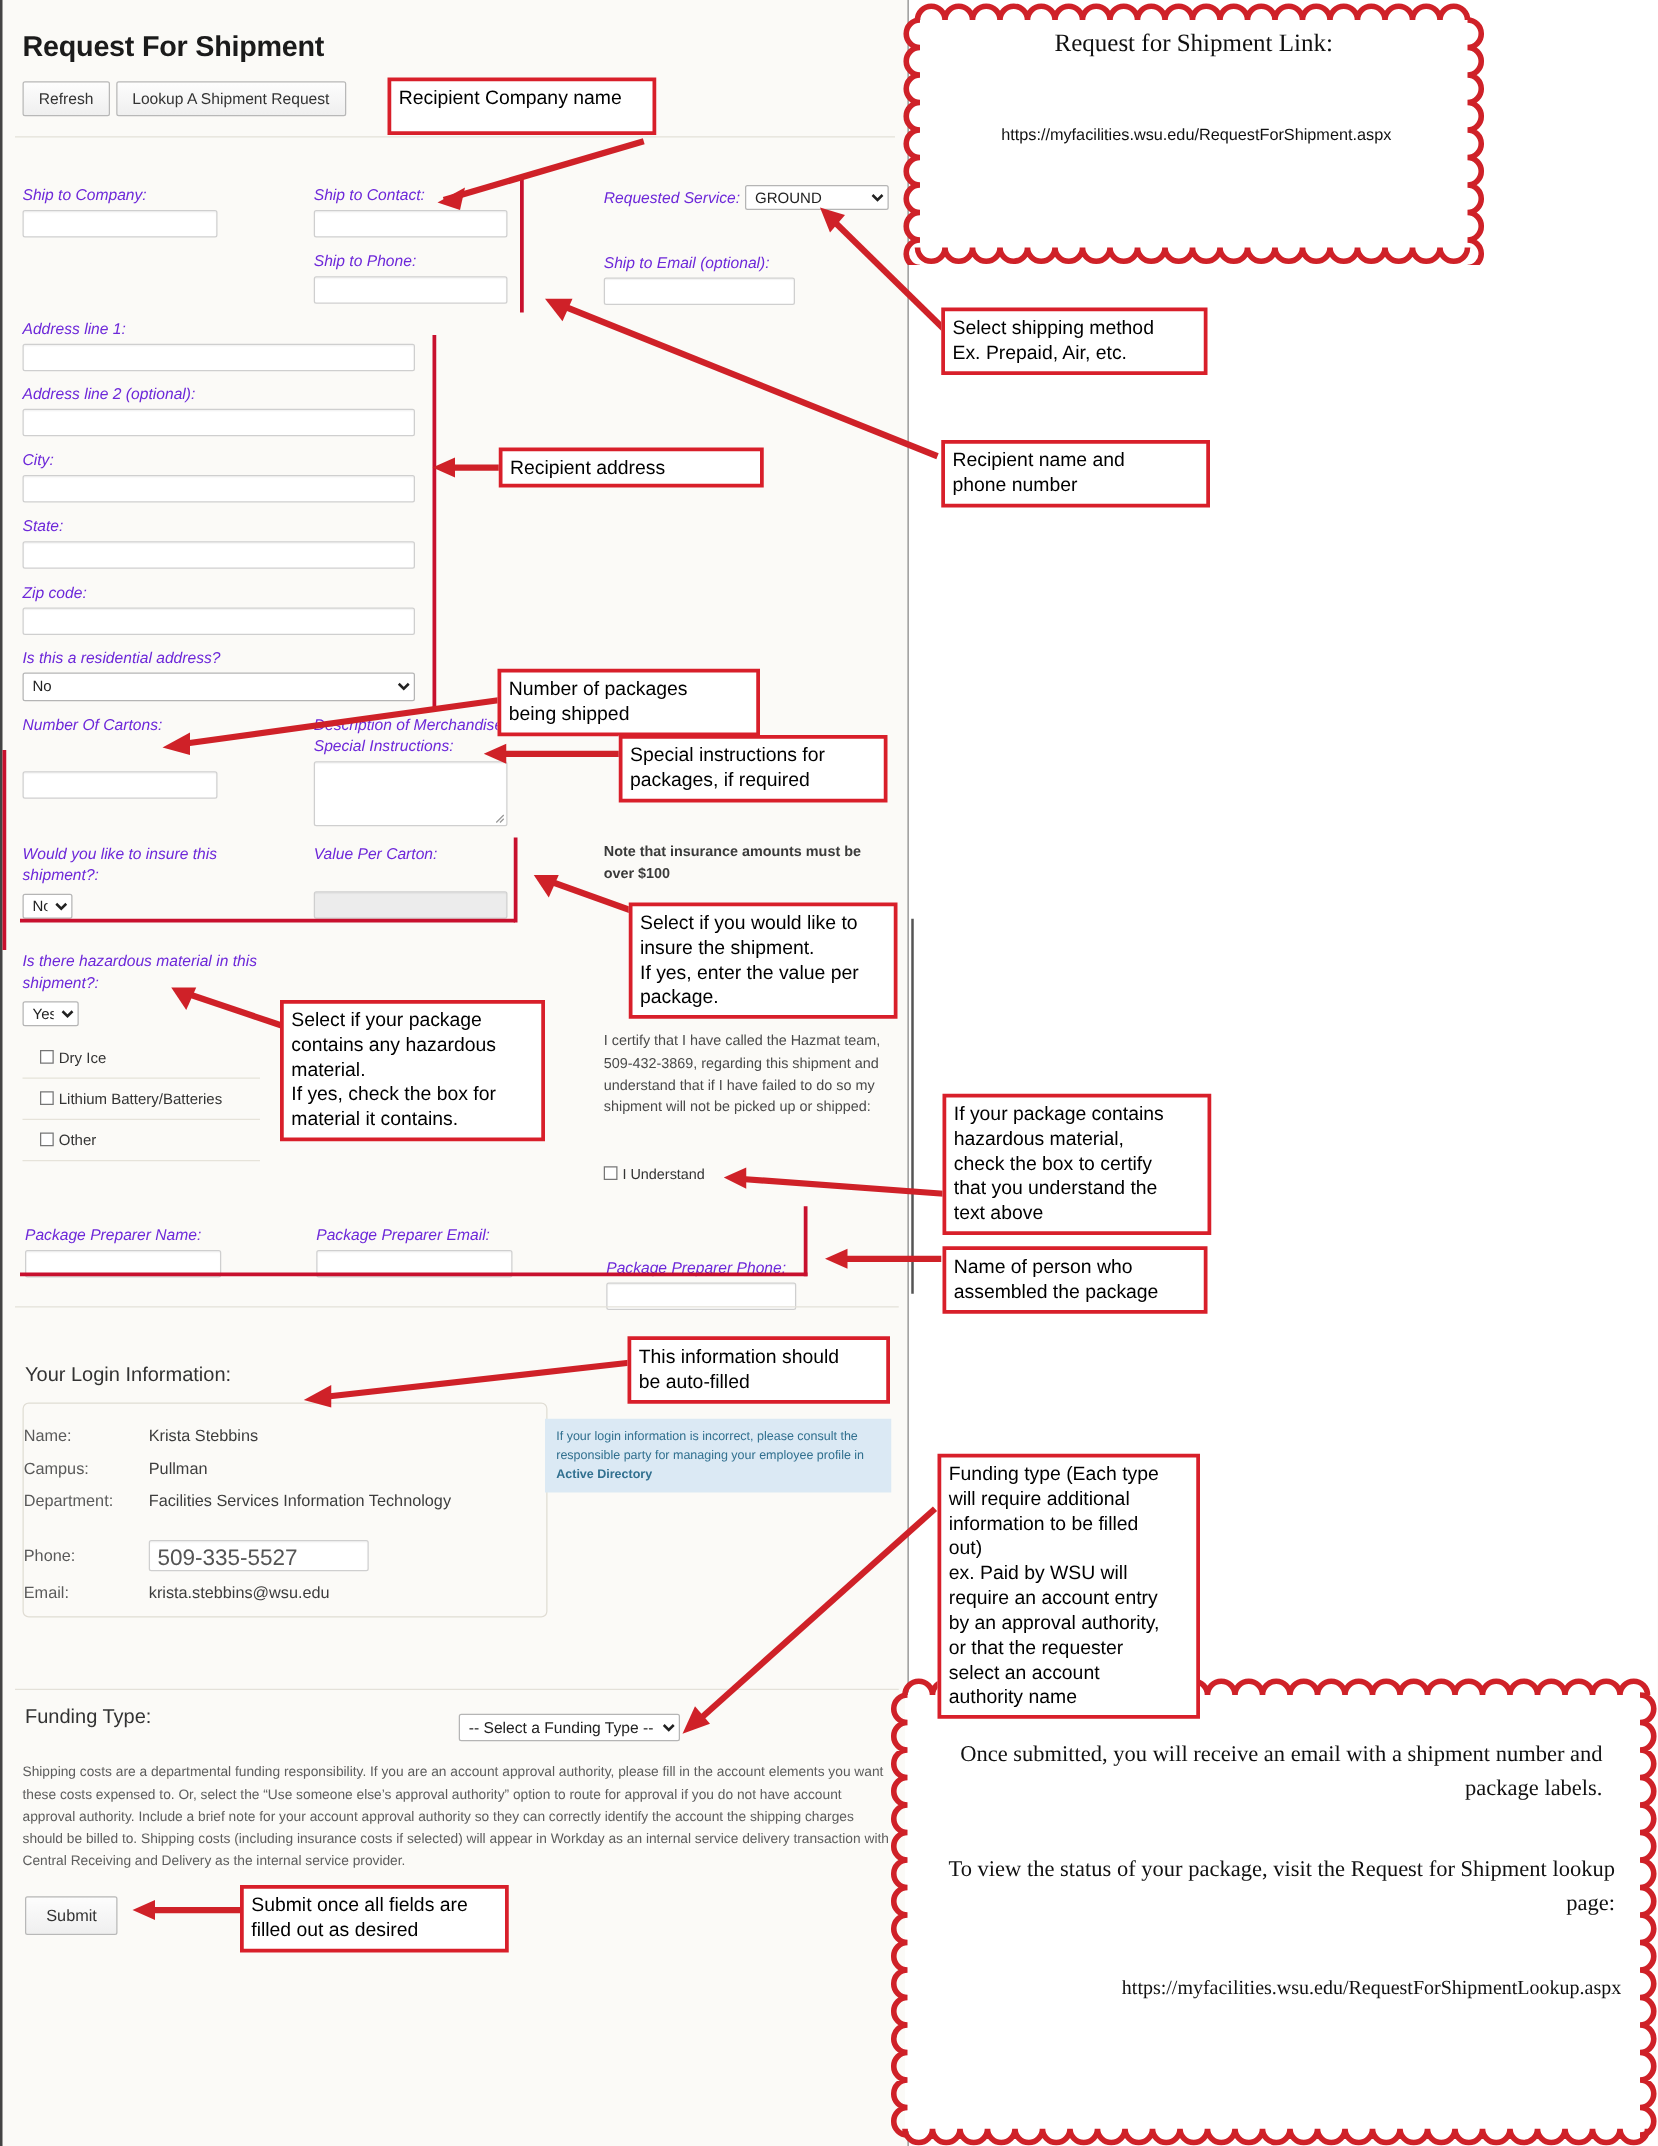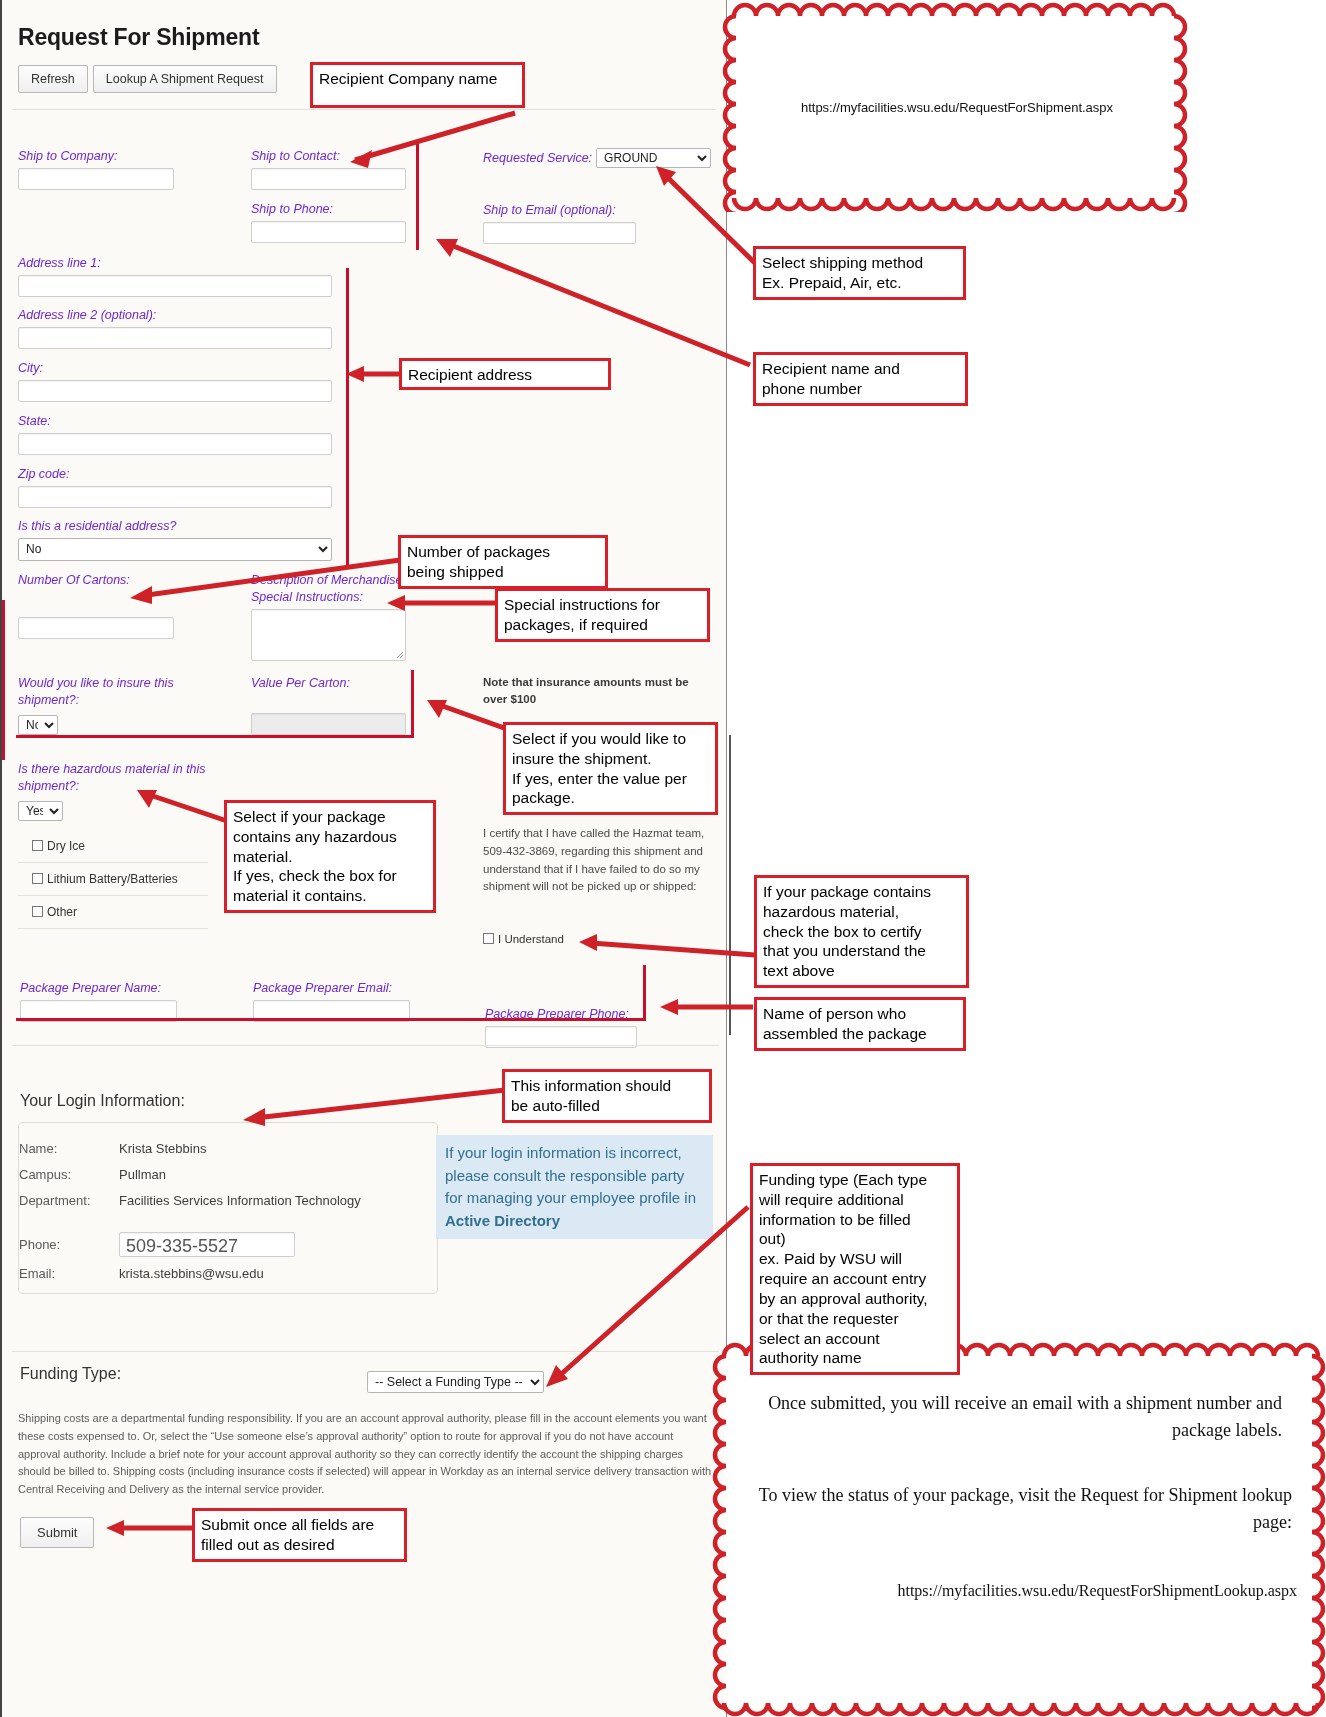--- a/index.html
+++ b/index.html
@@ -63,21 +63,21 @@
     text-align:right;
   }
 
   .login-box {
     background:#fbfaf7; border:1px solid #e0ddd4; border-radius:5px;
   }
   .login-row { display:flex; font-size:13px; color:#4a4a4a; margin-bottom:11px; }
   .login-lbl { width:100px; text-align:left; padding-right:9px; color:#5a5a5a; }
   .login-val { color:#3d3d3d; }
   .note-box {
-    background:#dbe9f4; color:#31708f; font-size:15px; line-height:1.5;
+    background:#dbe9f4; color:#31708f; font-size:10px; line-height:1.5;
     padding:7px 9px;
   }
   .legal { font-size:11px; color:#5d5d5d; line-height:1.62; }
   .chk { width:11px; height:11px; border:1px solid #767676; background:#fff; display:inline-block; vertical-align:-1px; margin-right:4px; }
   .haz-row { border-bottom:1px solid #e6e3da; padding:9px 0 9px 14px; font-size:12px; color:#333; }
 </style>
 </head>
 <body>
 
 <div id="form-page">
@@ -275,20 +275,21 @@
         <path d="M12,14 a11,11 0 0 1 22,0 a11,11 0 0 1 22,0 a11,11 0 0 1 22,0 a11,11 0 0 1 22,0 a11,11 0 0 1 22,0 a11,11 0 0 1 22,0 a11,11 0 0 1 22,0 a11,11 0 0 1 22,0 a11,11 0 0 1 22,0 a11,11 0 0 1 22,0 a11,11 0 0 1 22,0 a11,11 0 0 1 22,0 a11,11 0 0 1 22,0 a11,11 0 0 1 22,0 a11,11 0 0 1 22,0 a11,11 0 0 1 22,0 a11,11 0 0 1 22,0 a11,11 0 0 1 22,0 a11,11 0 0 1 22,0 a11,11 0 0 1 22,0" transform="translate(0,0)"></path>
       </g>
 
       <path d="M12,196 a11,11 0 0 0 22,0 a11,11 0 0 0 22,0 a11,11 0 0 0 22,0 a11,11 0 0 0 22,0 a11,11 0 0 0 22,0 a11,11 0 0 0 22,0 a11,11 0 0 0 22,0 a11,11 0 0 0 22,0 a11,11 0 0 0 22,0 a11,11 0 0 0 22,0 a11,11 0 0 0 22,0 a11,11 0 0 0 22,0 a11,11 0 0 0 22,0 a11,11 0 0 0 22,0 a11,11 0 0 0 22,0 a11,11 0 0 0 22,0 a11,11 0 0 0 22,0 a11,11 0 0 0 22,0 a11,11 0 0 0 22,0 a11,11 0 0 0 22,0"></path>
 
       <path d="M14,14 a11,11 0 0 0 0,22 a11,11 0 0 0 0,22 a11,11 0 0 0 0,22 a11,11 0 0 0 0,22 a11,11 0 0 0 0,22 a11,11 0 0 0 0,22 a11,11 0 0 0 0,22 a11,11 0 0 0 0,22 a11,11 0 0 0 0,22"></path>
 
       <path d="M452,14 a11,11 0 0 1 0,22 a11,11 0 0 1 0,22 a11,11 0 0 1 0,22 a11,11 0 0 1 0,22 a11,11 0 0 1 0,22 a11,11 0 0 1 0,22 a11,11 0 0 1 0,22 a11,11 0 0 1 0,22 a11,11 0 0 1 0,22"></path>
     </g>
   </svg>
+  <div class="scallop-txt" style="position:absolute; left:0; top:22px; width:466px; text-align:center; font-size:20px;">Request for Shipment Link:</div>
   <div class="scallop-txt" style="position:absolute; left:30px; top:98px; width:410px; text-align:center; font-size:13px; font-family:'Liberation Sans', sans-serif;">https://myfacilities.wsu.edu/RequestForShipment.aspx</div>
 </div>
 
 <div class="scallop" style="left:712px; top:1342px; width:614px; height:375px;">
   <svg width="614" height="375" viewBox="0 0 614 375" style="position:absolute;left:0;top:0;">
     <rect x="12" y="12" width="590" height="351" fill="#ffffff"></rect>
     <g stroke="#cf2128" stroke-width="4.5" fill="none">
       <path d="M12,14 a11,11 0 0 1 22,0 a11,11 0 0 1 22,0 a11,11 0 0 1 22,0 a11,11 0 0 1 22,0 a11,11 0 0 1 22,0 a11,11 0 0 1 22,0 a11,11 0 0 1 22,0 a11,11 0 0 1 22,0 a11,11 0 0 1 22,0 a11,11 0 0 1 22,0 a11,11 0 0 1 22,0 a11,11 0 0 1 22,0 a11,11 0 0 1 22,0 a11,11 0 0 1 22,0 a11,11 0 0 1 22,0 a11,11 0 0 1 22,0 a11,11 0 0 1 22,0 a11,11 0 0 1 22,0 a11,11 0 0 1 22,0 a11,11 0 0 1 22,0 a11,11 0 0 1 22,0 a11,11 0 0 1 22,0 a11,11 0 0 1 22,0 a11,11 0 0 1 22,0 a11,11 0 0 1 22,0 a11,11 0 0 1 22,0 a11,11 0 0 1 22,0"></path>
       <path d="M12,361 a11,11 0 0 0 22,0 a11,11 0 0 0 22,0 a11,11 0 0 0 22,0 a11,11 0 0 0 22,0 a11,11 0 0 0 22,0 a11,11 0 0 0 22,0 a11,11 0 0 0 22,0 a11,11 0 0 0 22,0 a11,11 0 0 0 22,0 a11,11 0 0 0 22,0 a11,11 0 0 0 22,0 a11,11 0 0 0 22,0 a11,11 0 0 0 22,0 a11,11 0 0 0 22,0 a11,11 0 0 0 22,0 a11,11 0 0 0 22,0 a11,11 0 0 0 22,0 a11,11 0 0 0 22,0 a11,11 0 0 0 22,0 a11,11 0 0 0 22,0 a11,11 0 0 0 22,0 a11,11 0 0 0 22,0 a11,11 0 0 0 22,0 a11,11 0 0 0 22,0 a11,11 0 0 0 22,0 a11,11 0 0 0 22,0 a11,11 0 0 0 22,0"></path>
       <path d="M14,14 a11,11 0 0 0 0,22 a11,11 0 0 0 0,22 a11,11 0 0 0 0,22 a11,11 0 0 0 0,22 a11,11 0 0 0 0,22 a11,11 0 0 0 0,22 a11,11 0 0 0 0,22 a11,11 0 0 0 0,22 a11,11 0 0 0 0,22 a11,11 0 0 0 0,22 a11,11 0 0 0 0,22 a11,11 0 0 0 0,22 a11,11 0 0 0 0,22 a11,11 0 0 0 0,22 a11,11 0 0 0 0,22 a11,11 0 0 0 0,22"></path>

